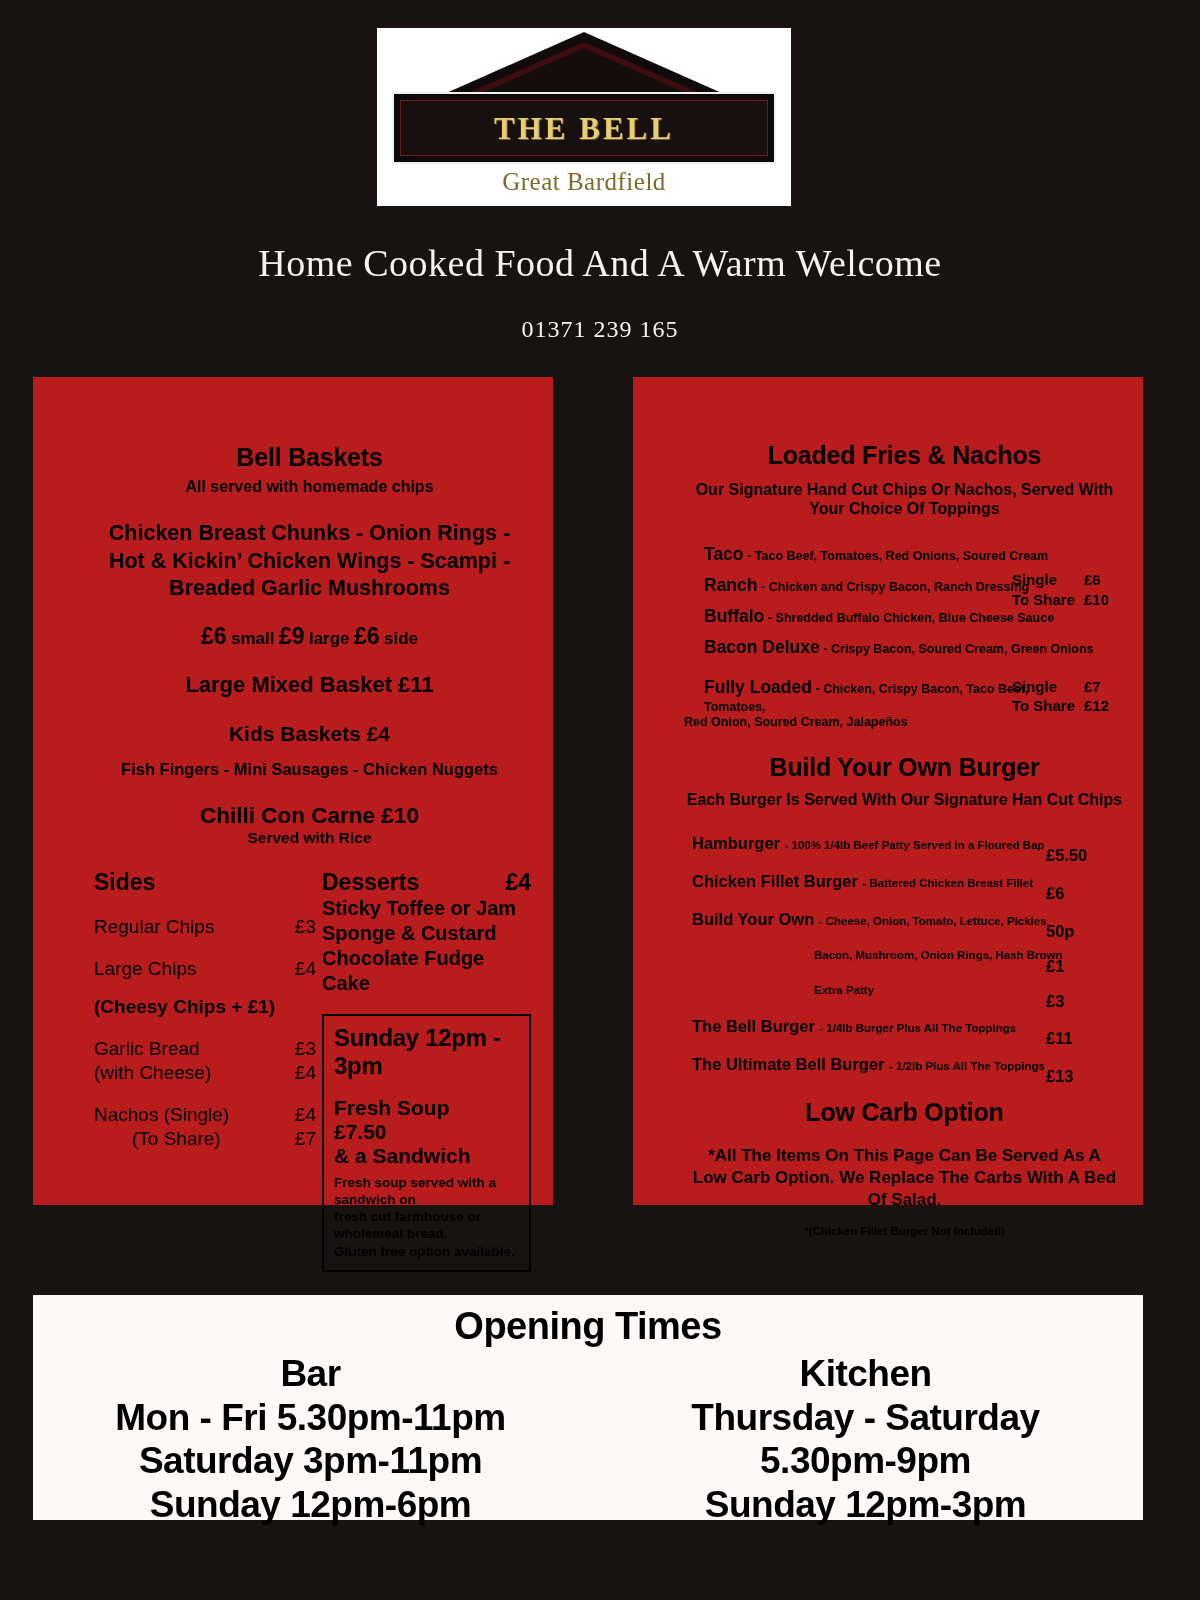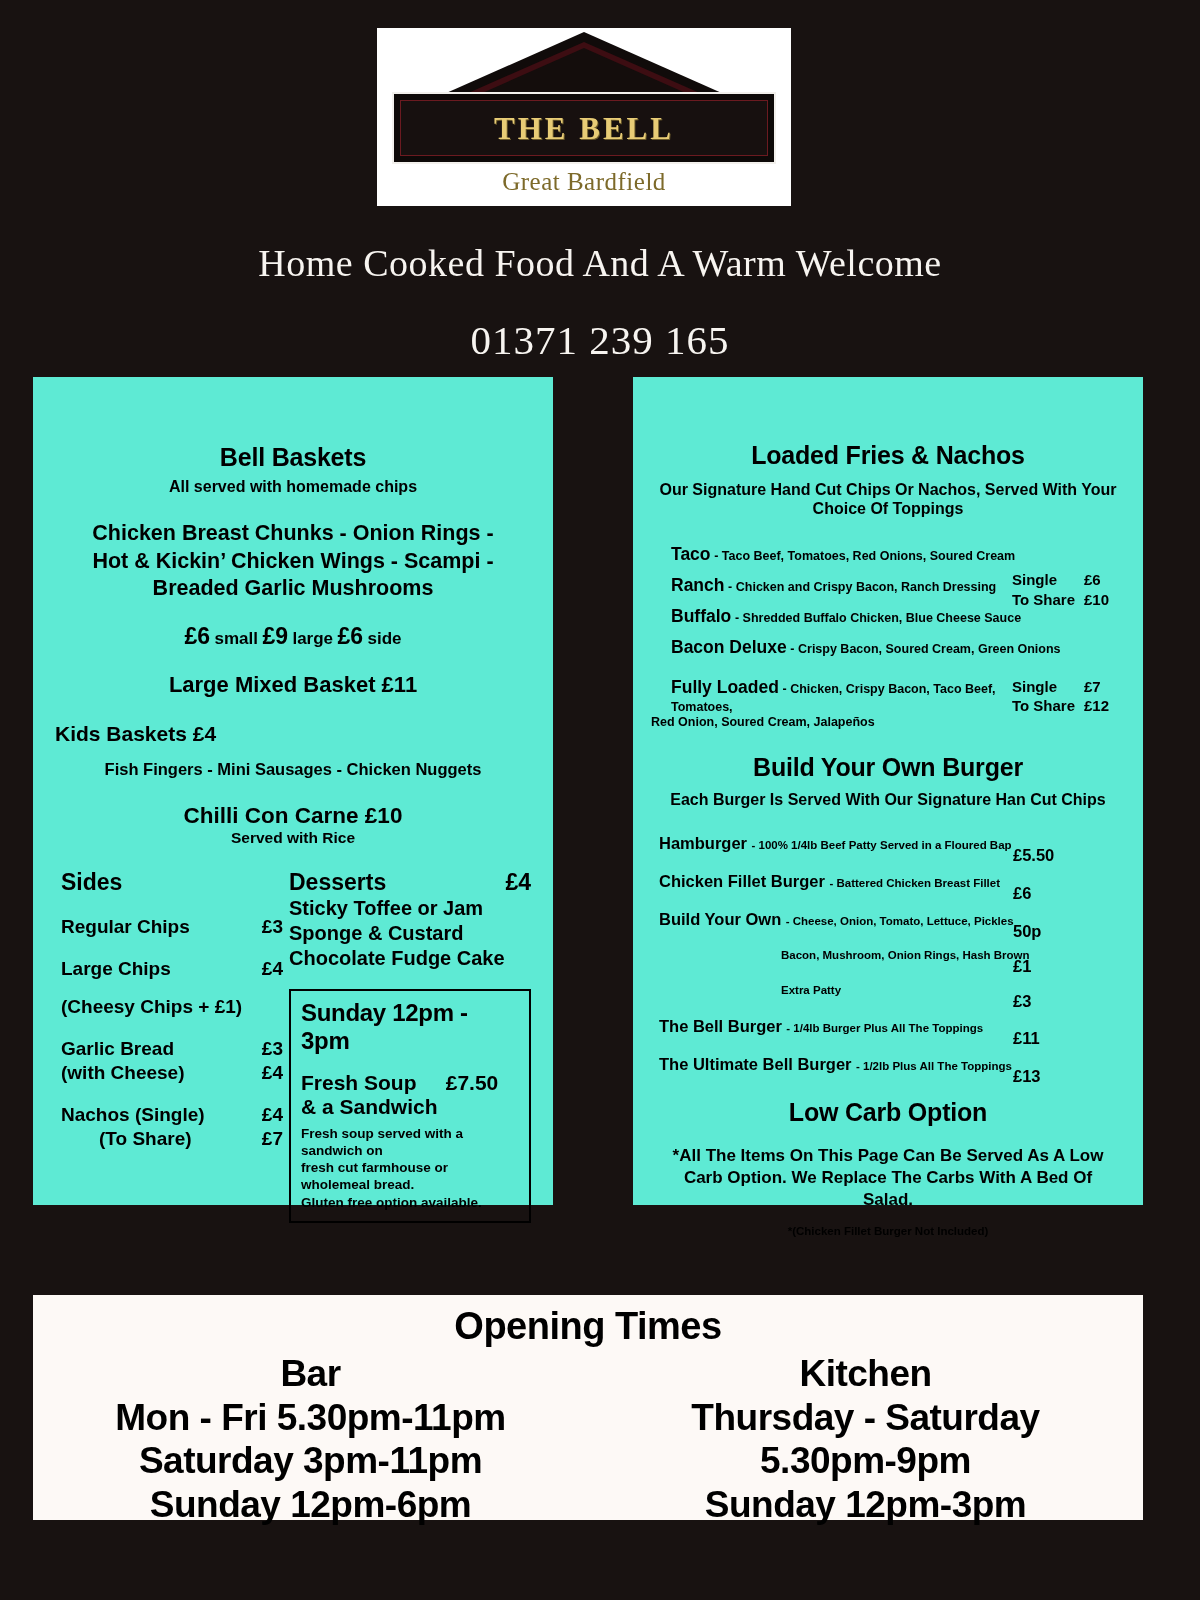--- a/index.html
+++ b/index.html
@@ -124,30 +124,31 @@
     font-size: 38px;
     color: #f7f4f0;
     letter-spacing: 0.5px;
   }
   .phone {
     position: absolute;
     left: 0; right: 0;
     top: 316px;
     text-align: center;
     font-family: "Liberation Serif", serif;
-    font-size: 41px;
+    font-size: 24px;
     color: #f7f4f0;
     letter-spacing: 1px;
   }
 
   
   .panel {
     position: absolute;
-    background: #5eead4;
+    background: #b91c1c;
     color: #000000;
+    padding-left: 33px;
   }
   .panel-left  { left: 33px;  top: 377px; width: 520px; height: 828px; }
   .panel-right { left: 633px; top: 377px; width: 510px; height: 828px; }
 
   .sec-title {
     text-align: center;
     font-weight: bold;
     font-size: 25px;
     letter-spacing: -0.2px;
   }
@@ -173,21 +174,21 @@
   }
   .price-row .big { font-size: 23px; }
   .price-row .sml { font-size: 17px; }
   .center-bold-22 {
     text-align: center;
     font-weight: bold;
     font-size: 22px;
     margin-top: 22px;
   }
   .center-bold-21 {
-    text-align: left;
+    text-align: center;
     font-weight: bold;
     font-size: 21px;
     margin-top: 24px;
   }
   .kids-items {
     text-align: center;
     font-weight: bold;
     font-size: 16.5px;
     margin-top: 14px;
   }
@@ -213,21 +214,21 @@
 
   .col-head {
     font-weight: bold;
     font-size: 23px;
     display: flex;
     justify-content: space-between;
   }
   .side-row {
     display: flex;
     justify-content: space-between;
-    font-weight: bold;
+    font-weight: normal;
     font-size: 19px;
     margin-top: 20px;
   }
   .side-row.tight { margin-top: 2px; }
   .side-row.indent { padding-left: 38px; }
   .side-note {
     font-weight: bold;
     font-size: 19px;
     margin-top: 16px;
   }

